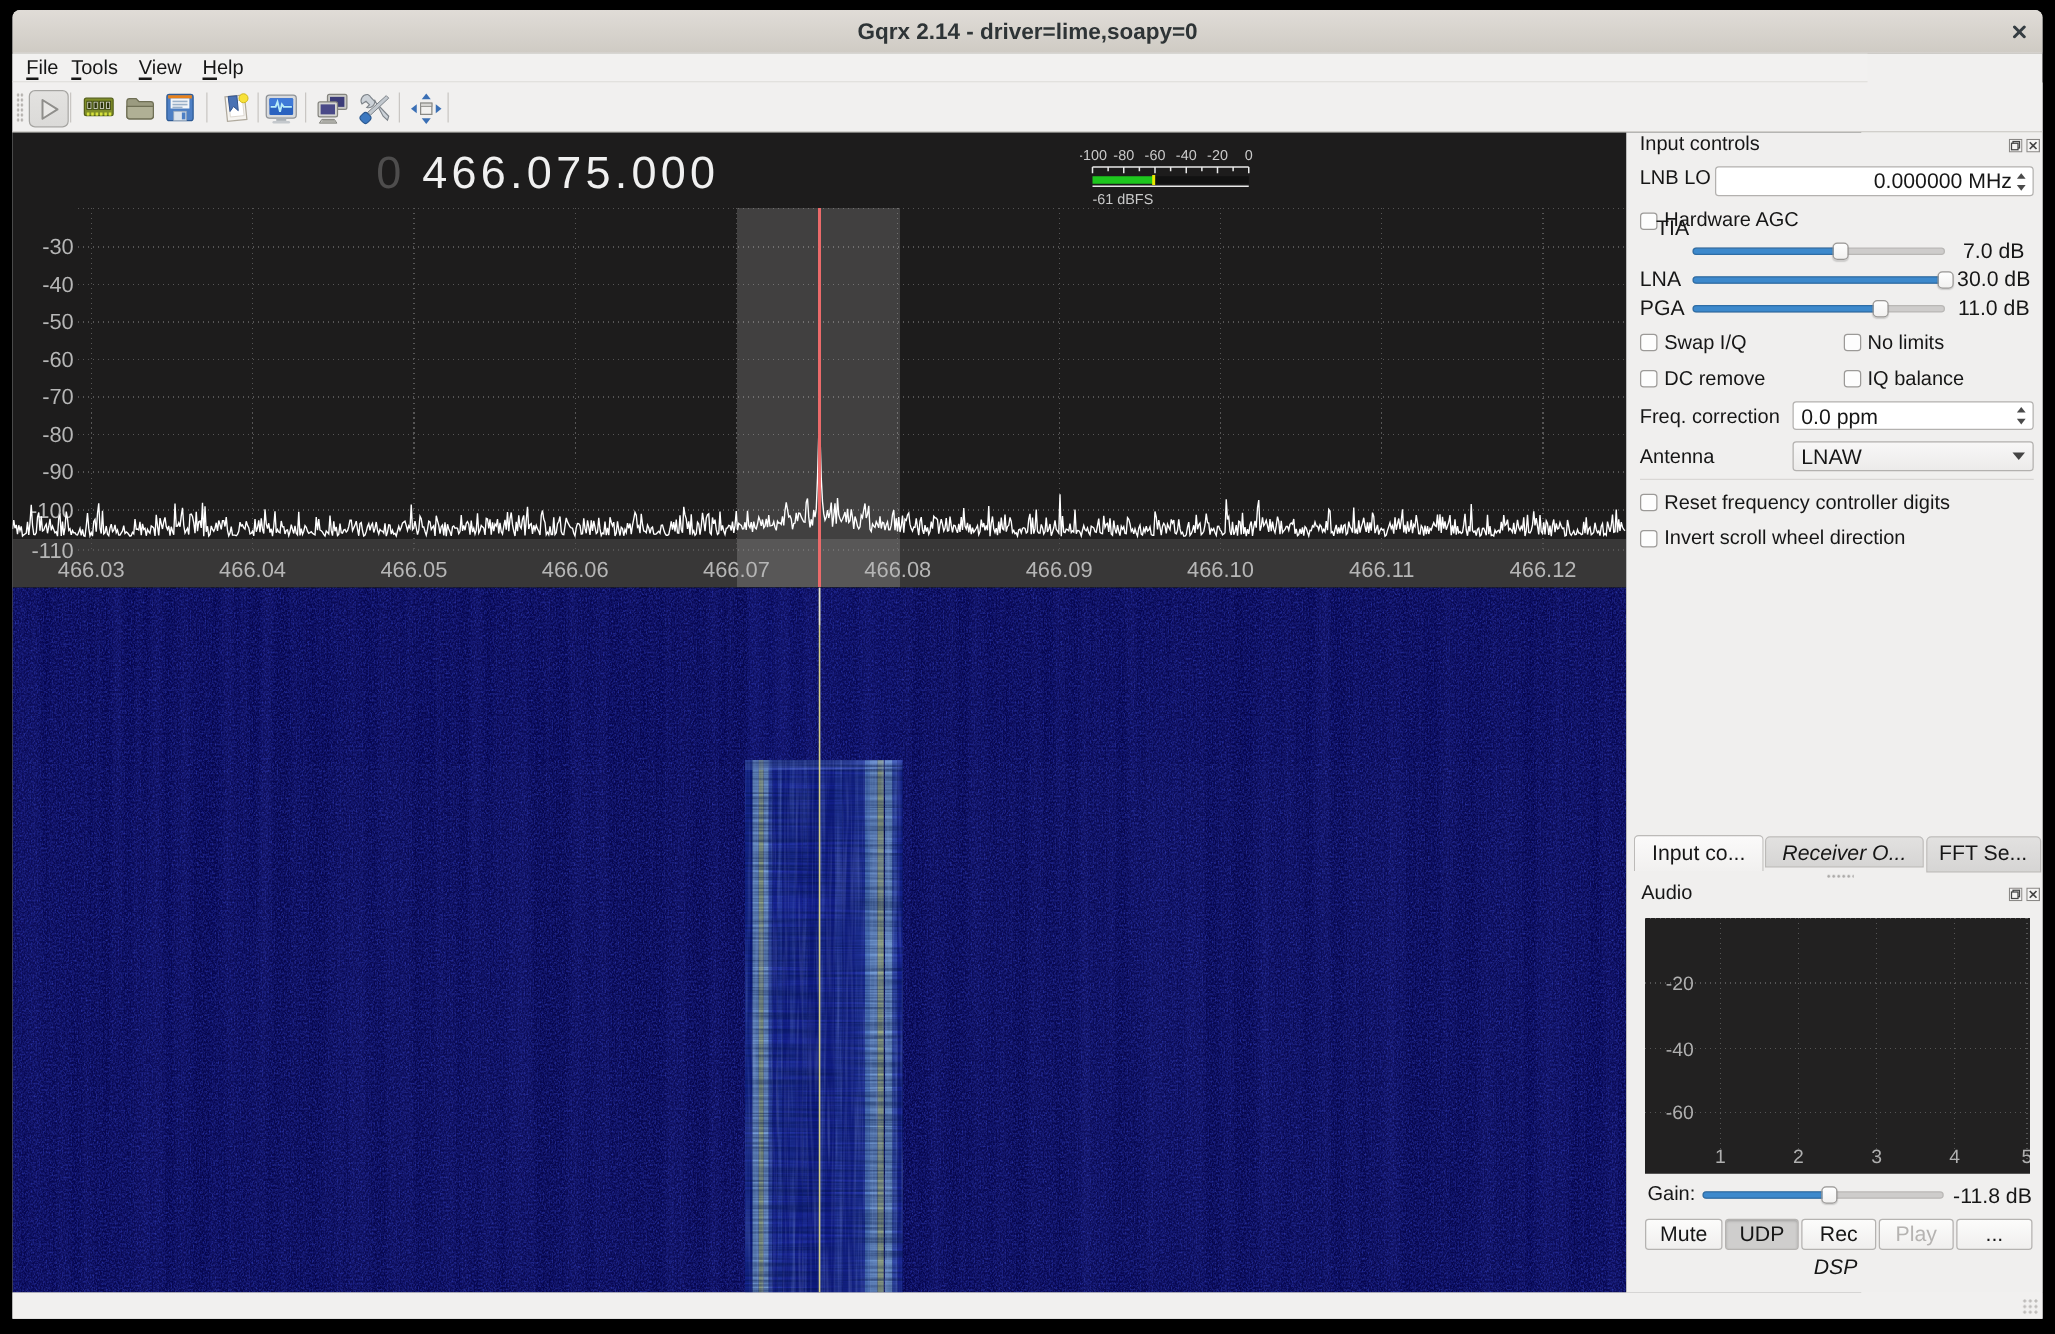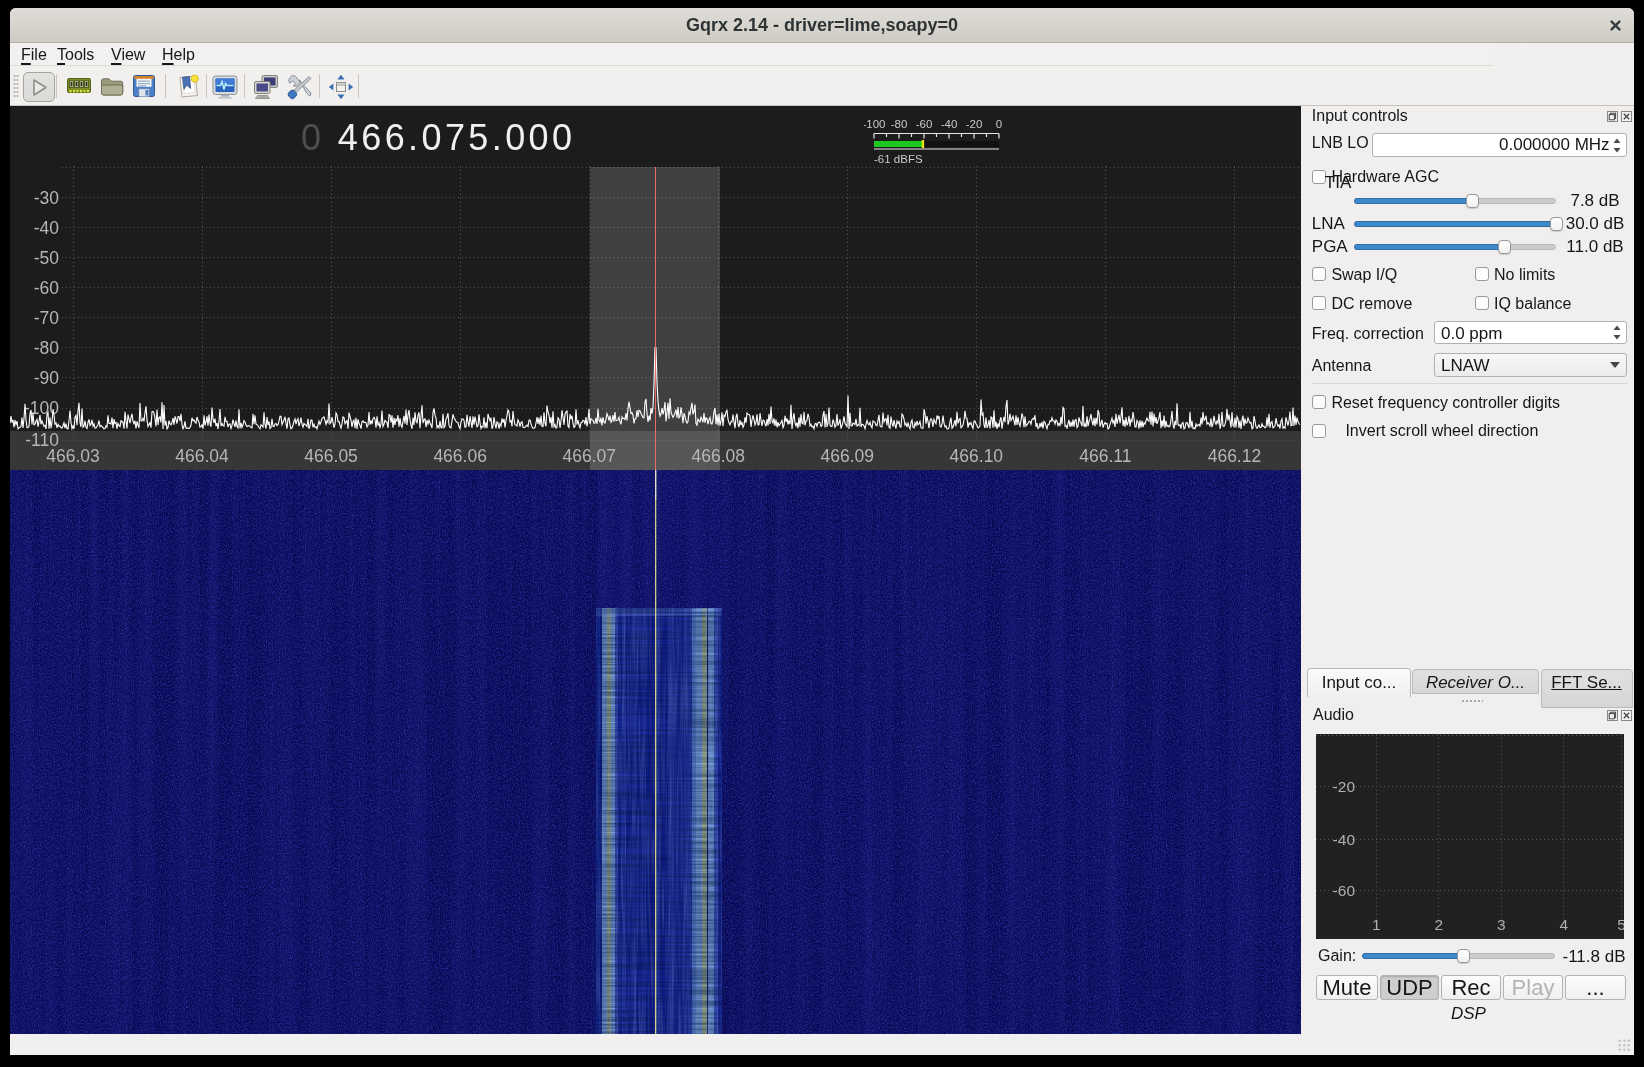--- a/index.html
+++ b/index.html
@@ -37,21 +37,21 @@
 #panel { position:absolute; left:1291px; top:98px; width:333px; height:927.5px; background:#f0efee; font-size:17px; color:#161616;}
 .pl { position:absolute; white-space:nowrap; }
 .field { position:absolute; background:#fff; border:1px solid #b3b1af; border-radius:3px; }
 .cb { position:absolute; width:14px; height:14px; background:#fdfdfd; border:1px solid #9c9a98; border-radius:3px; }
 .sep { position:absolute; height:1px; background:#d9d7d5; }
 .track { position:absolute; height:6px; border-radius:3px; background:#cecccb; border:1px solid #b9b7b5; }
 .trackfill { position:absolute; height:6px; border-radius:3px; background:#3d89cc; border:1px solid #2e6da6; }
 .sh { position:absolute; width:13px; height:14px; background:linear-gradient(#fefefe,#f2f1f0); border:1px solid #999795; border-radius:4px; box-shadow:0 1px 1px rgba(0,0,0,.15);}
 .num { position:absolute; font-size:17px; color:#161616; text-align:center; }
 .btn { position:absolute; height:25px; background:linear-gradient(#fcfcfb,#f0efee); border:1px solid #b5b3b1; border-radius:3px;
-  font-size:22px; color:#161616; text-align:center; line-height:23px; }
+  font-size:17px; color:#161616; text-align:center; line-height:23px; }
 .dockbtn { position:absolute; width:11px; height:11px; }
 
 .tab { position:absolute; font-size:17px; color:#161616; text-align:center; }
 </style>
 </head>
 <body>
 <div id="win">
   <div id="titlebar">
     <div id="title">Gqrx 2.14 - driver=lime,soapy=0</div>
     <svg id="closex" viewBox="0 0 11 11">
@@ -301,21 +301,21 @@
 <svg class="abs" style="left:309px;top:30px" width="14" height="19">
         <path d="M7 2.5 L10.5 7 L3.5 7 Z" fill="#4a4a4a"></path>
         <path d="M7 16.5 L10.5 12 L3.5 12 Z" fill="#4a4a4a"></path>
       </svg>
 <div class="cb" style="left:10.8px;top:63.5px;"></div>
 <div class="pl" style="left:30.4px;top:62px;font-size:16px;">Hardware AGC</div>
 <div class="pl" style="left:10.8px;top:67px;margin-left:13px;">TIA</div>
 <div class="track" style="left:53px;top:92px;width:202px;"></div>
 <div class="trackfill" style="left:53px;top:92px;width:118.97800000000001px;"></div>
 <div class="sh" style="left:165.478px;top:88px;"></div>
-<div class="num" style="left:259px;top:85px;width:70px;">7.8 dB</div>
+<div class="num" style="left:259px;top:85px;width:70px;">7.0 dB</div>
 <div class="pl" style="left:10.8px;top:108px;">LNA</div>
 <div class="track" style="left:53px;top:115px;width:202px;"></div>
 <div class="trackfill" style="left:53px;top:115px;width:202.0px;"></div>
 <div class="sh" style="left:248.5px;top:111px;"></div>
 <div class="num" style="left:259px;top:108px;width:70px;">30.0 dB</div>
 <div class="pl" style="left:10.8px;top:131px;">PGA</div>
 <div class="track" style="left:53px;top:138px;width:202px;"></div>
 <div class="trackfill" style="left:53px;top:138px;width:150.894px;"></div>
 <div class="sh" style="left:197.394px;top:134px;"></div>
 <div class="num" style="left:259px;top:131px;width:70px;">11.0 dB</div>
@@ -337,24 +337,24 @@
 <div class="pl" style="left:10.8px;top:250.5px;font-size:16px;">Antenna</div>
 <div class="field" style="left:133px;top:247px;width:193px;height:23.6px;background:linear-gradient(#f8f7f7,#ecebea);"></div>
 <div class="pl" style="left:140px;top:249.5px;font-size:17px;">LNAW</div>
 <svg class="abs" style="left:307px;top:254px" width="14" height="10">
         <path d="M2 2 L12 2 L7 8 Z" fill="#444"></path>
       </svg>
 <div class="sep" style="left:10.8px;top:277px;width:315px;"></div>
 <div class="cb" style="left:10.8px;top:289px;"></div>
 <div class="pl" style="left:30.4px;top:287.5px;font-size:16px;">Reset frequency controller digits</div>
 <div class="cb" style="left:10.8px;top:317.8px;"></div>
-<div class="pl" style="left:30.4px;top:316.3px;font-size:16px;margin-left:14px;">Invert scroll wheel direction</div>
+<div class="pl" style="left:30.4px;top:316.3px;font-size:16px;">Invert scroll wheel direction</div>
 <div class="tab" style="left:6px;top:562.4px;width:104px;height:29px;background:linear-gradient(#fbfafa,#f1f0ef);border:1px solid #bcbab8;border-bottom:none;border-radius:4px 4px 0 0;line-height:28px;">Input co...</div>
 <div class="tab" style="left:111px;top:563.4px;width:127px;height:25px;background:linear-gradient(#e2e1e0,#d6d5d4);border:1px solid #bcbab8;border-radius:4px 4px 0 0;line-height:25px;font-style:italic;">Receiver O...</div>
-<div class="tab" style="left:239.5px;top:563.4px;width:92px;height:39px;background:linear-gradient(#e2e1e0,#d6d5d4);border:1px solid #bcbab8;border-radius:4px 4px 0 0;line-height:25px;text-decoration:underline;">FFT Se...</div>
+<div class="tab" style="left:239.5px;top:563.4px;width:92px;height:29px;background:linear-gradient(#e2e1e0,#d6d5d4);border:1px solid #bcbab8;border-radius:4px 4px 0 0;line-height:25px;">FFT Se...</div>
 <div class="abs" style="left:160px;top:593px;width:22px;height:4px;background-image:radial-gradient(circle,#aaa8a6 1px,transparent 1.2px);background-size:4px 4px;"></div>
 <div class="pl" style="left:12px;top:600px;font-size:16px;">Audio</div>
 <svg class="dockbtn" style="left:306px;top:604px" viewBox="0 0 11 11">
         <rect x="0.5" y="0.5" width="10" height="10" fill="#f5f4f3" stroke="#8a8886"></rect>
         <rect x="3.4" y="2.2" width="5.2" height="5.2" fill="none" stroke="#444" stroke-width="1"></rect>
         <rect x="2.2" y="3.6" width="5.2" height="5.2" fill="#f5f4f3" stroke="#444" stroke-width="1"></rect>
       </svg>
       <svg class="dockbtn" style="left:320px;top:604px" viewBox="0 0 11 11">
         <rect x="0.5" y="0.5" width="10" height="10" fill="#f5f4f3" stroke="#8a8886"></rect>
         <path d="M2.8 2.8 L8.2 8.2 M8.2 2.8 L2.8 8.2" stroke="#444" stroke-width="1.3"></path>

